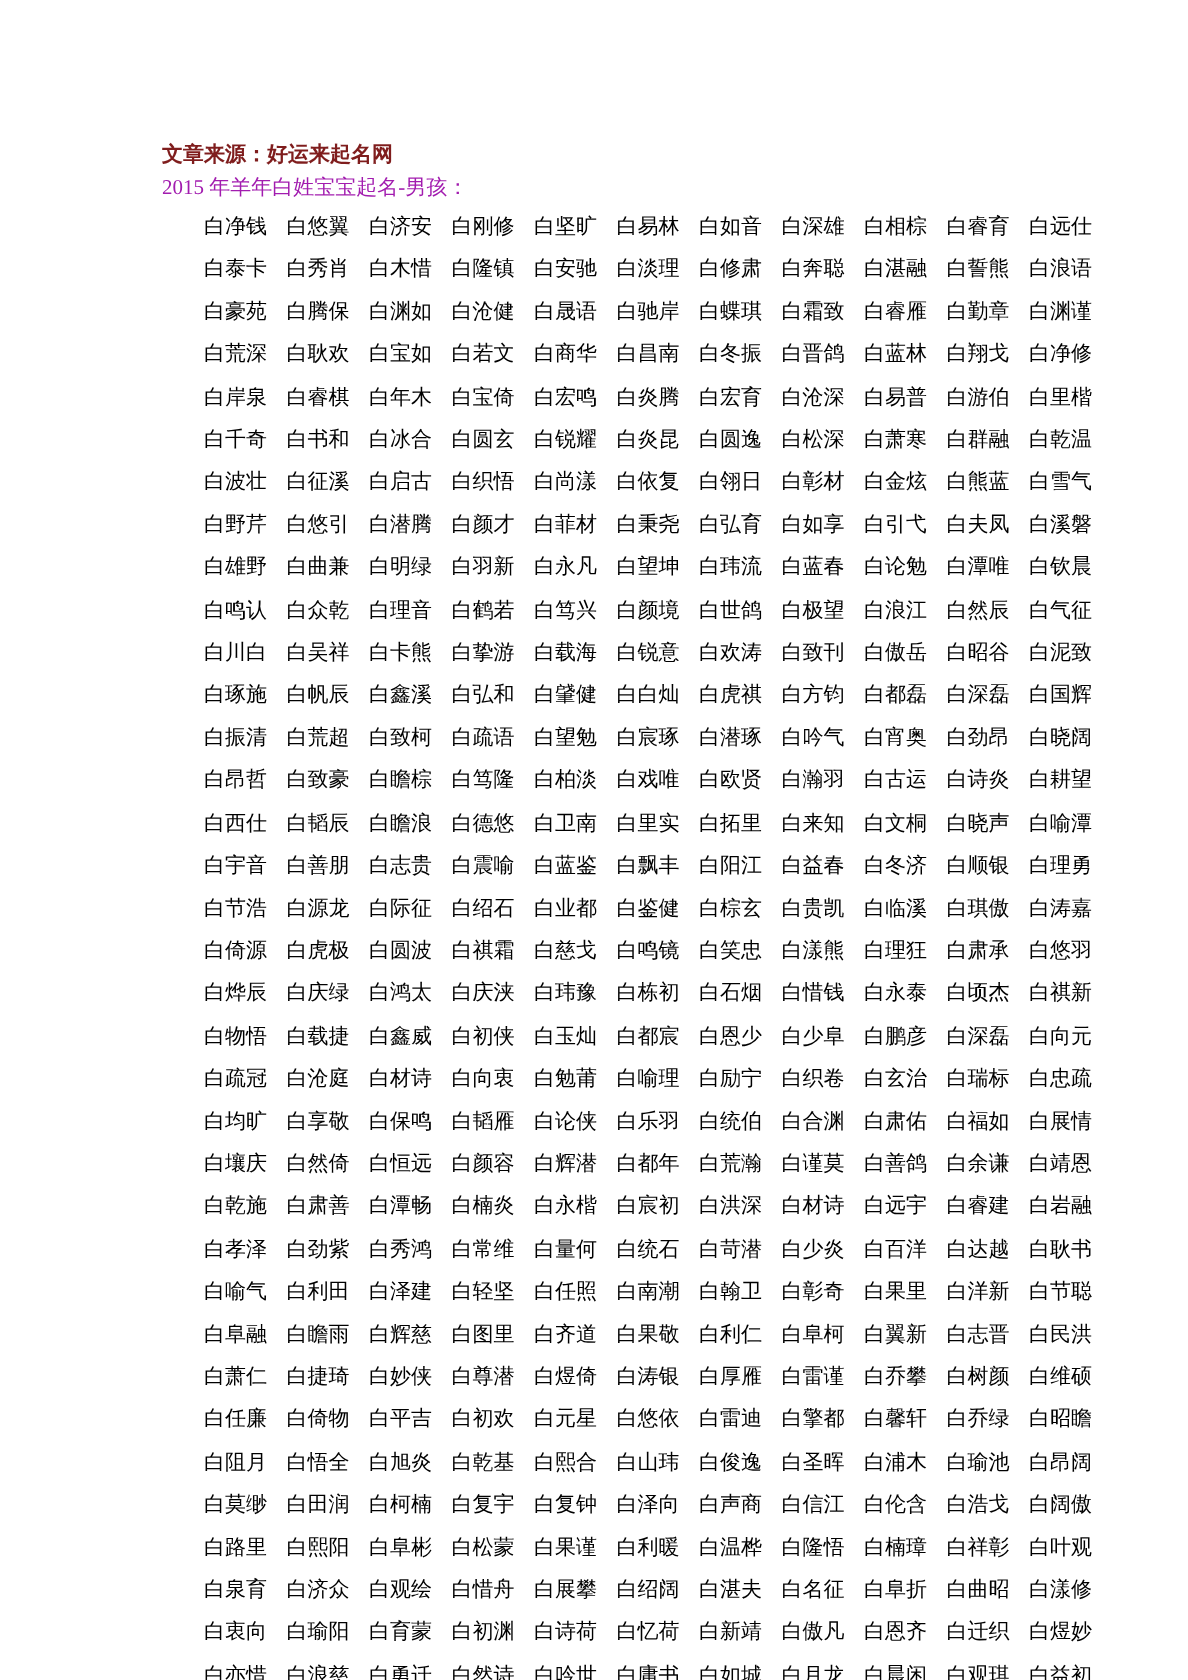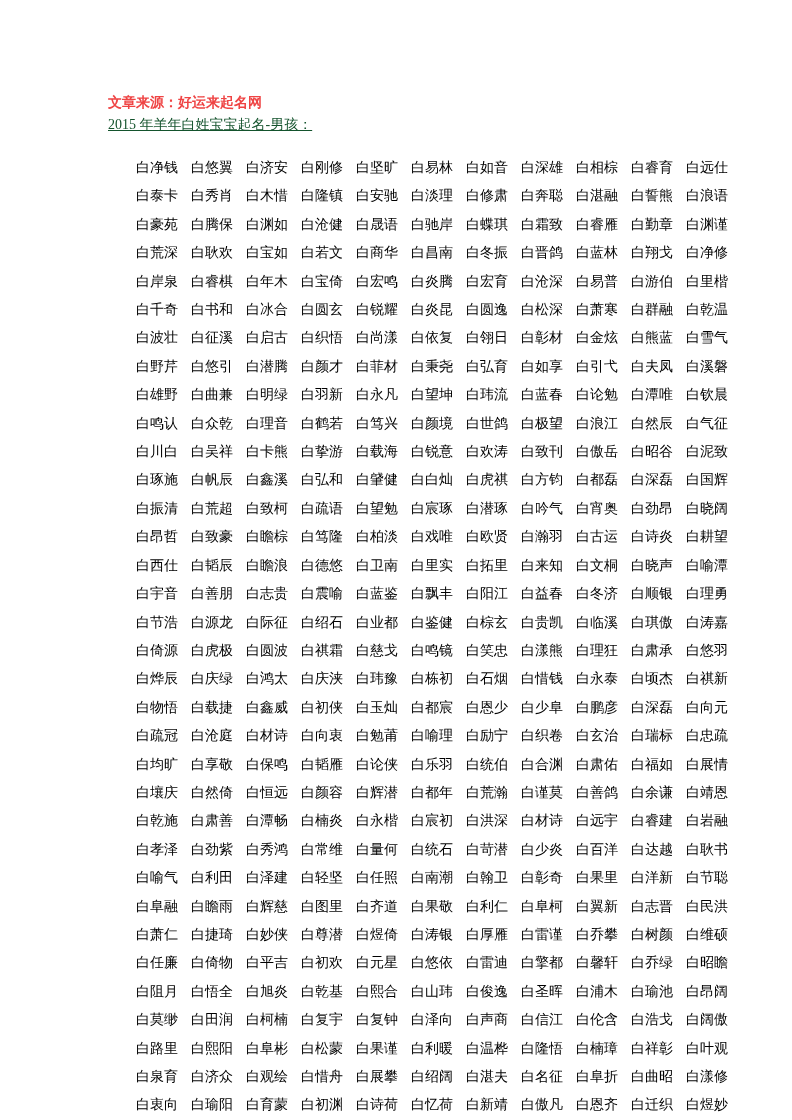--- a/index.html
+++ b/index.html
@@ -10,29 +10,28 @@
     width: 792px;
   }
   .page {
     width: 792px;
     padding: 94px 90px 40px 108px;
     box-sizing: border-box;
   }
   .source-line {
     font-size: 14px;
     font-weight: bold;
-    color: #ef4444;
+    color: #7f1d1d;
     margin-bottom: 4px;
   }
   .section-title {
     font-size: 14px;
-    color: #14532d;
-    margin-bottom: 20px;
+    color: #a21caf;
+    margin-bottom: 4px;
     margin-top: 2px;
-    text-decoration: underline;
   }
   .name-block {
     padding-left: 28px;
     font-size: 14px;
     color: #000;
     line-height: 2.03;
   }
   .name-row {
     white-space: nowrap;
     font-family: Liberation Serif, serif;

